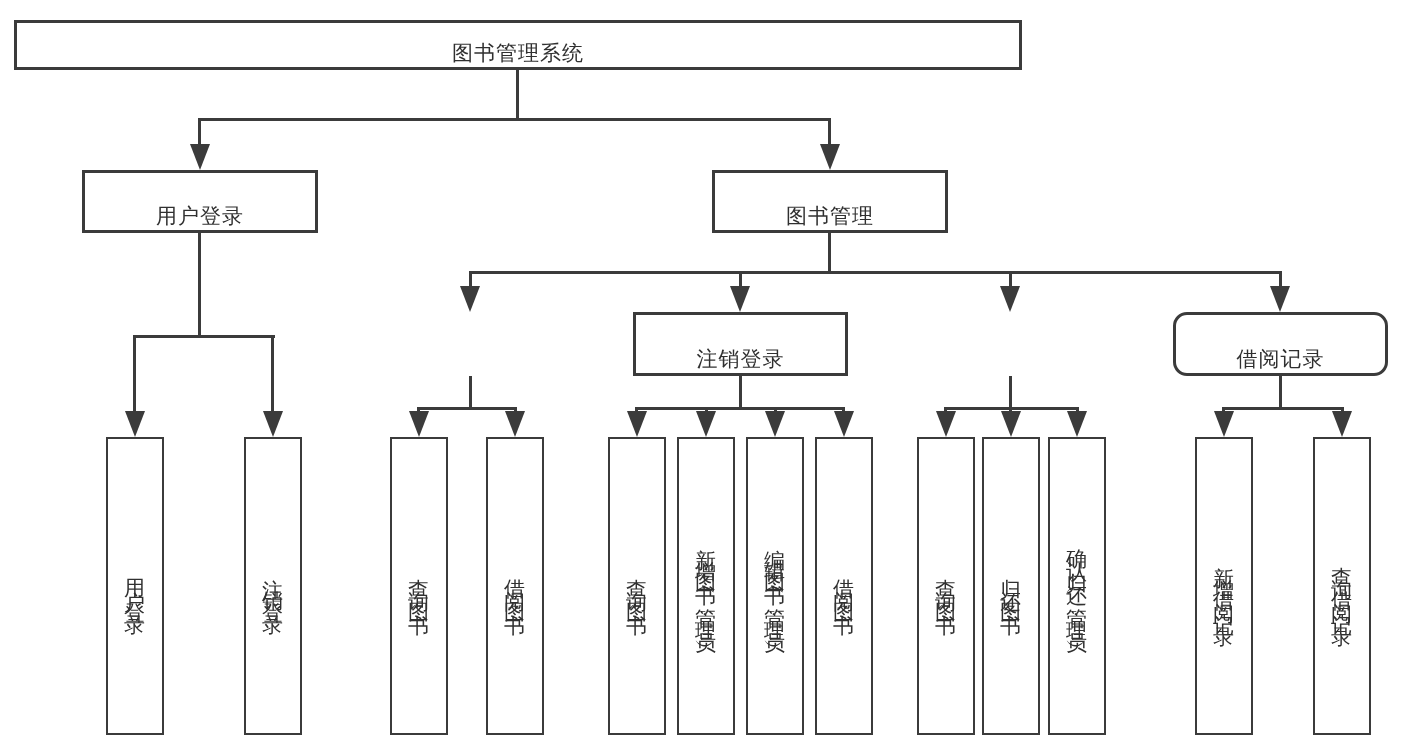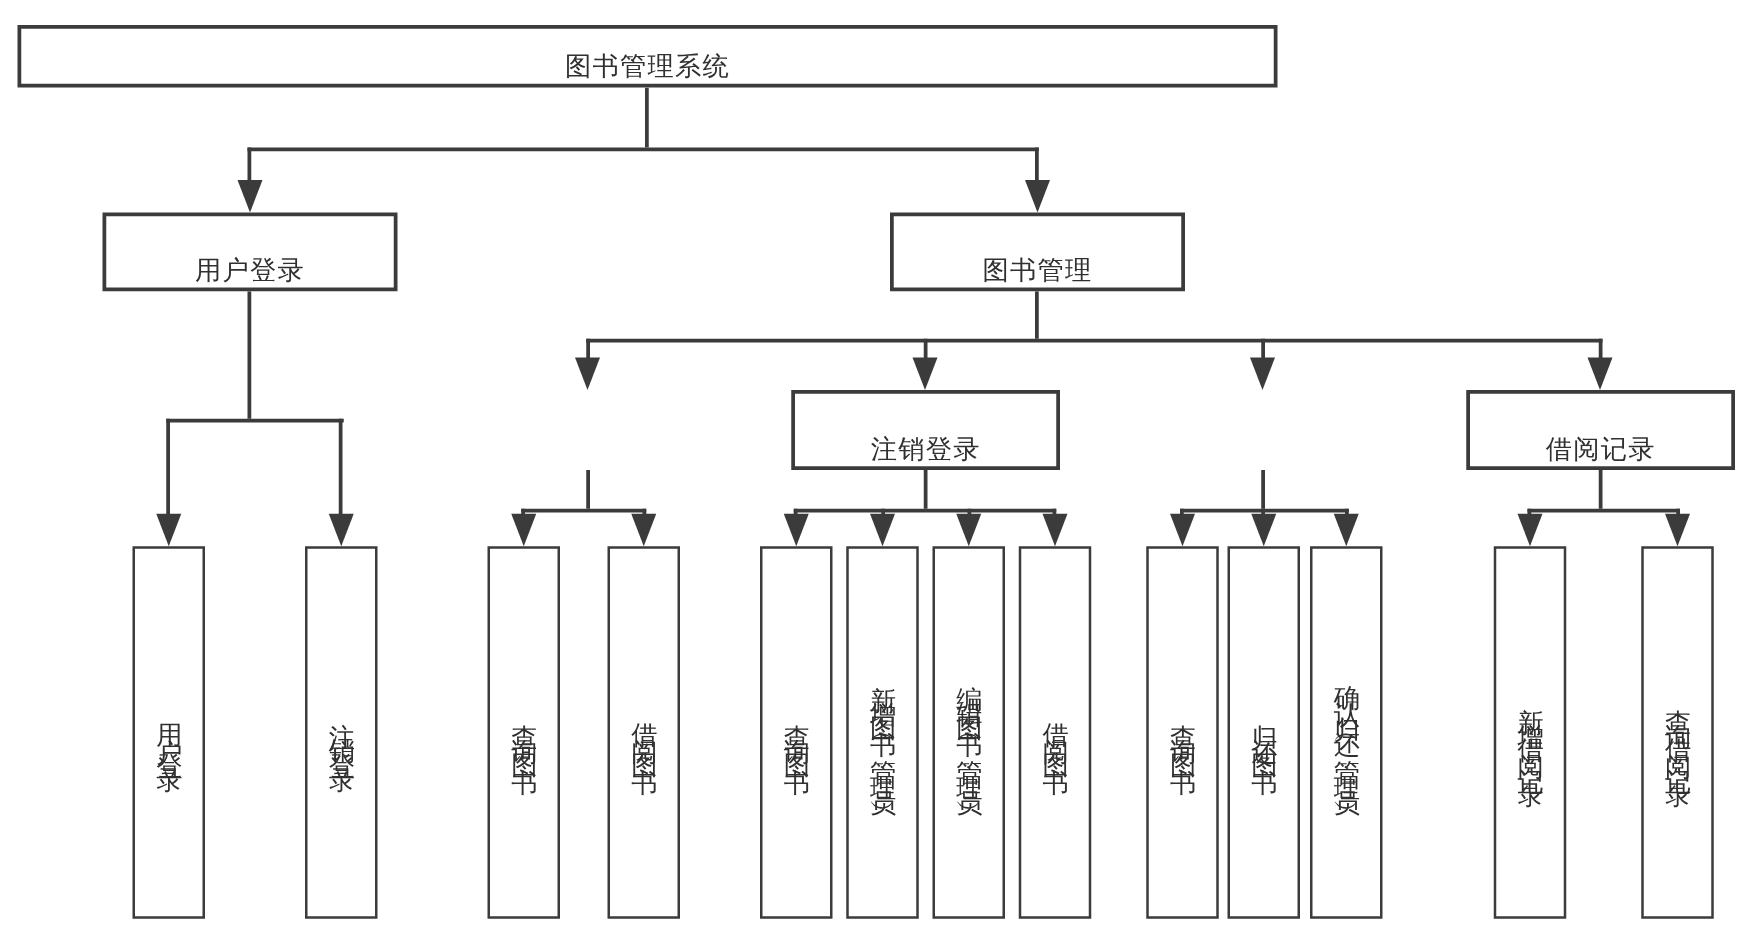--- a/index.html
+++ b/index.html
@@ -105,21 +105,21 @@
   <div class="box" style="left:82px;top:170px;width:236px;height:63px;">
     <span>用户登录</span>
   </div>
   <div class="box" style="left:712px;top:170px;width:236px;height:63px;">
     <span>图书管理</span>
   </div>
 
   <div class="box" style="left:633px;top:312px;width:215px;height:64px;">
     <span>注销登录</span>
   </div>
-  <div class="box" style="left:1173px;top:312px;width:215px;height:64px;">
+  <div class="box" style="left:1173px;top:312px;width:215px;height:64px;border-radius:14px;">
     <span>借阅记录</span>
   </div>
 
   <div class="leaf" style="left:106px;">
     <span>用户登录</span>
   </div>
   <div class="leaf" style="left:244px;">
     <span>注销登录</span>
   </div>
 

